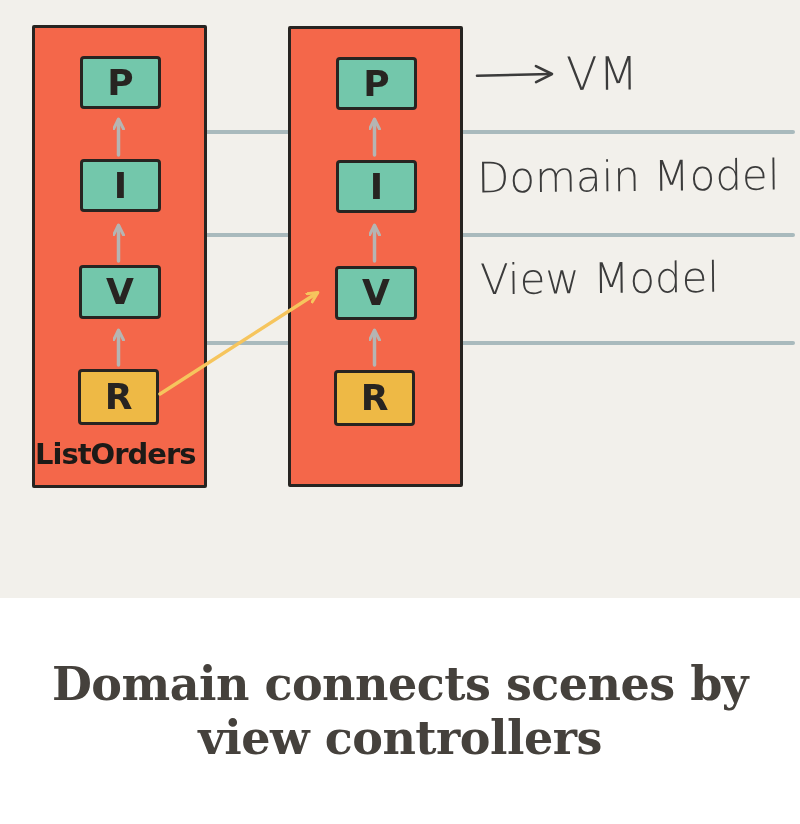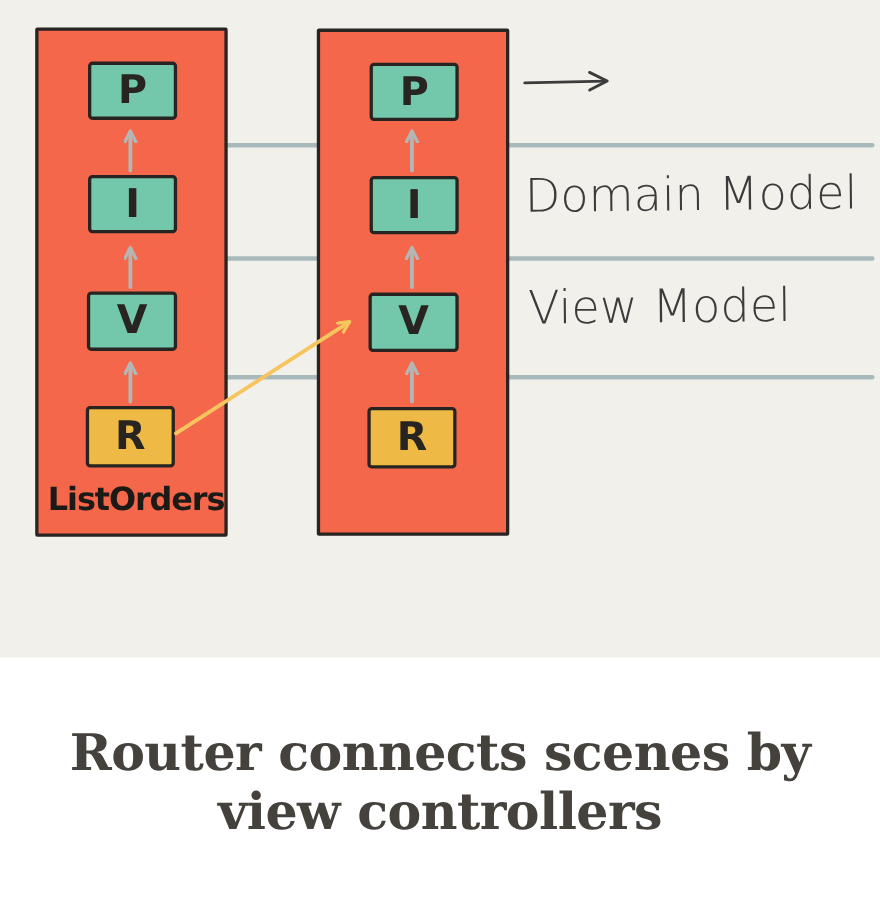--- a/index.html
+++ b/index.html
@@ -35,21 +35,21 @@
   .box { position: absolute; display: flex; align-items: center; justify-content: center;
          border: 3px solid var(--ink); border-radius: 4px; }
   .box span { font-size: 36px; font-weight: bold; color: var(--ink); line-height: 1; }
   .box-green { background: var(--box-green); }
   .box-yellow { background: var(--box-yellow); }
   .box-p { left: 45px; top: 28px;  width: 81px; height: 53px; }
   .box-i { left: 45px; top: 131px; width: 81px; height: 53px; }
   .box-v { left: 44px; top: 237px; width: 82px; height: 54px; }
   .box-r { left: 43px; top: 341px; width: 81px; height: 56px; }
 
-  .column-label { position: absolute; bottom: 14px; left: 0; width: 100%; text-align: right;
+  .column-label { position: absolute; bottom: 14px; left: 0; width: 100%; text-align: left;
                   font-size: 29px; font-weight: 800; letter-spacing: -1px; color: #1c1a17; }
 
   .arrows-layer { position: absolute; left: 0; top: 0; width: 800px; height: 598px; pointer-events: none; }
   .garrow { stroke: var(--arrow-gray); stroke-width: 3.5; stroke-linecap: round; }
   .yarrow { stroke: var(--arrow-yellow); stroke-width: 3.5; stroke-linecap: round; }
   .mk-gray   { fill: none; stroke: var(--arrow-gray);   stroke-width: 3; stroke-linecap: round; stroke-linejoin: round; }
   .mk-yellow { fill: none; stroke: var(--arrow-yellow); stroke-width: 3; stroke-linecap: round; stroke-linejoin: round; }
 
   .annotation { position: absolute; color: var(--hand-ink); font-weight: 300;
                 font-family: "DejaVu Sans", cursive; white-space: nowrap; }
@@ -124,26 +124,27 @@
       <line class="garrow" x1="374.5" y1="261" x2="374.5" y2="226" marker-end="url(#mgray)"></line>
       <line class="garrow" x1="374.5" y1="365" x2="374.5" y2="331" marker-end="url(#mgray)"></line>
       <line class="yarrow" x1="160" y1="394" x2="317" y2="293" marker-end="url(#myellow)"></line>
     </svg>
 
     <div class="annotation annotation-dmvm">
       <svg class="hand-arrow" width="84" height="24" viewBox="0 0 84 24">
         <line x1="3" y1="13" x2="76" y2="12"></line>
         <path d="M62,4 L78,12 L62,20"></path>
       </svg>
+      <span>VM</span>
     </div>
     <div class="annotation annotation-domain">Domain Model</div>
     <div class="annotation annotation-view">View Model</div>
 
   </section>
 
   <section class="caption">
     <h1>
-      <span>Router connects scenes by</span><br>
+      <span>Domain connects scenes by</span><br>
       <span>view controllers</span>
     </h1>
   </section>
 
 </div>
 
 </body></html>

